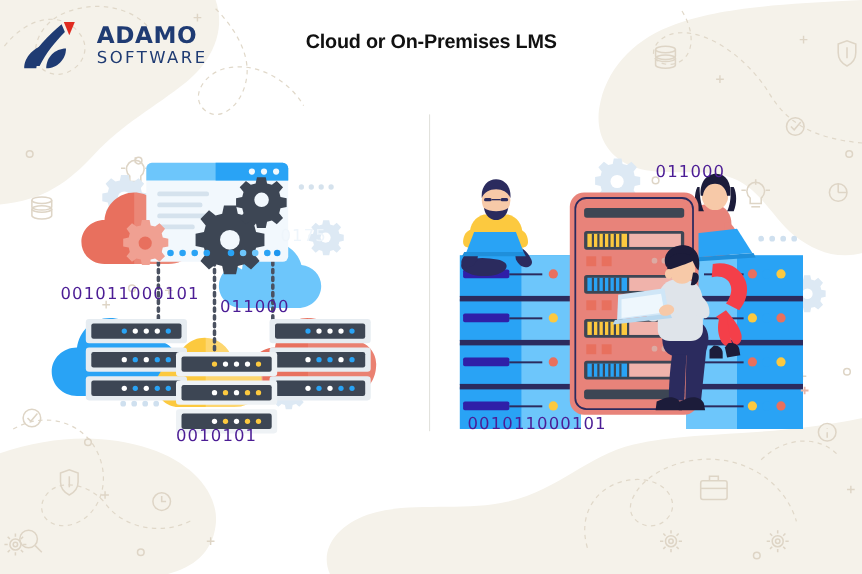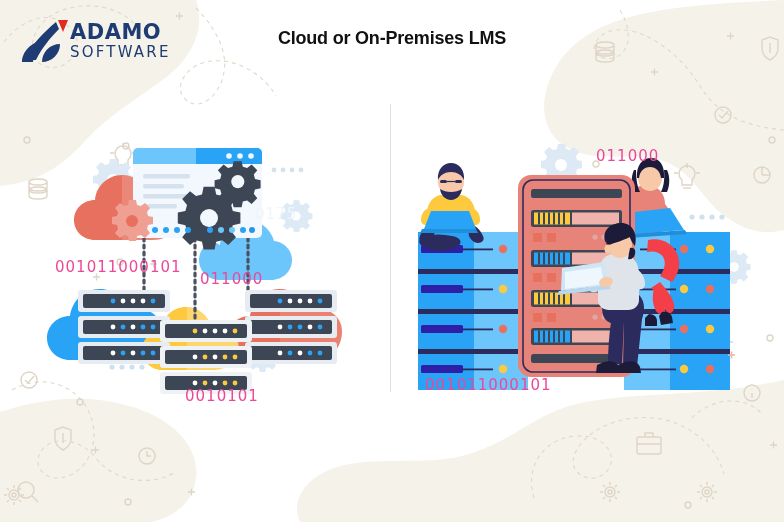--- a/index.html
+++ b/index.html
@@ -9,41 +9,41 @@
     font-family:"Liberation Sans", sans-serif;
     position:relative;
   }
   .stage{position:absolute;inset:0;width:784px;height:522px;overflow:hidden;}
   .layer{position:absolute;inset:0;width:784px;height:522px;}
   .hdr-title{
     position:absolute;left:0;top:28px;width:784px;text-align:center;
     font-size:18px;font-weight:bold;color:#111111;letter-spacing:-0.2px;
   }
   .logo{position:absolute;left:16px;top:18px;width:160px;height:46px;}
-  .logo-text{position:absolute;left:54px;top:4px;line-height:1;}
+  .logo-text{position:absolute;left:72px;top:4px;line-height:1;}
   .logo-adamo{
     font-size:21px;font-weight:bold;color:#1f3b73;letter-spacing:0.5px;
     font-family:"DejaVu Sans", sans-serif;
   }
   .logo-software{
     font-size:15px;font-weight:normal;color:#1f3b73;letter-spacing:2.2px;
     margin-top:2px;font-family:"DejaVu Sans", sans-serif;
   }
   .divider{
     position:absolute;left:390px;top:104px;width:1px;height:288px;
     background:#e2e2dd;
   }
   .bin{
-    position:absolute;color:#ec4899;font-size:15px;font-weight:500;
+    position:absolute;color:#4c1d95;font-size:15px;font-weight:500;
     letter-spacing:1px;white-space:nowrap;
     font-family:"DejaVu Sans", sans-serif;
   }
   .bin-l1{left:55px;top:258px;}
   .bin-l2{left:200px;top:270px;}
-  .bin-l3{left:160px;top:387px;margin-left:25px;}
+  .bin-l3{left:160px;top:387px;}
   .bin-l4{left:255px;top:205px;color:#eef5fb;}
   .bin-r1{left:596px;top:147px;}
   .bin-r2{left:425px;top:376px;}
 </style>
 </head>
 <body>
 
 <div class="stage">
 
   <svg class="layer" viewBox="0 0 784 522">

